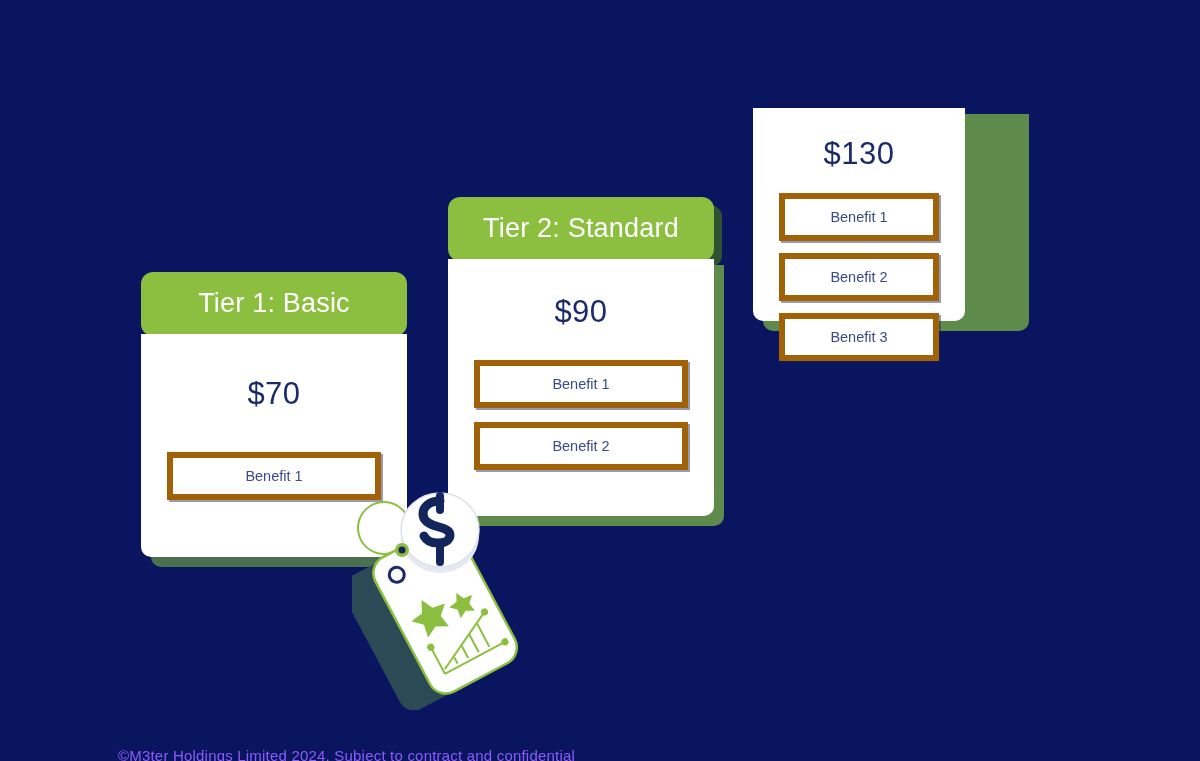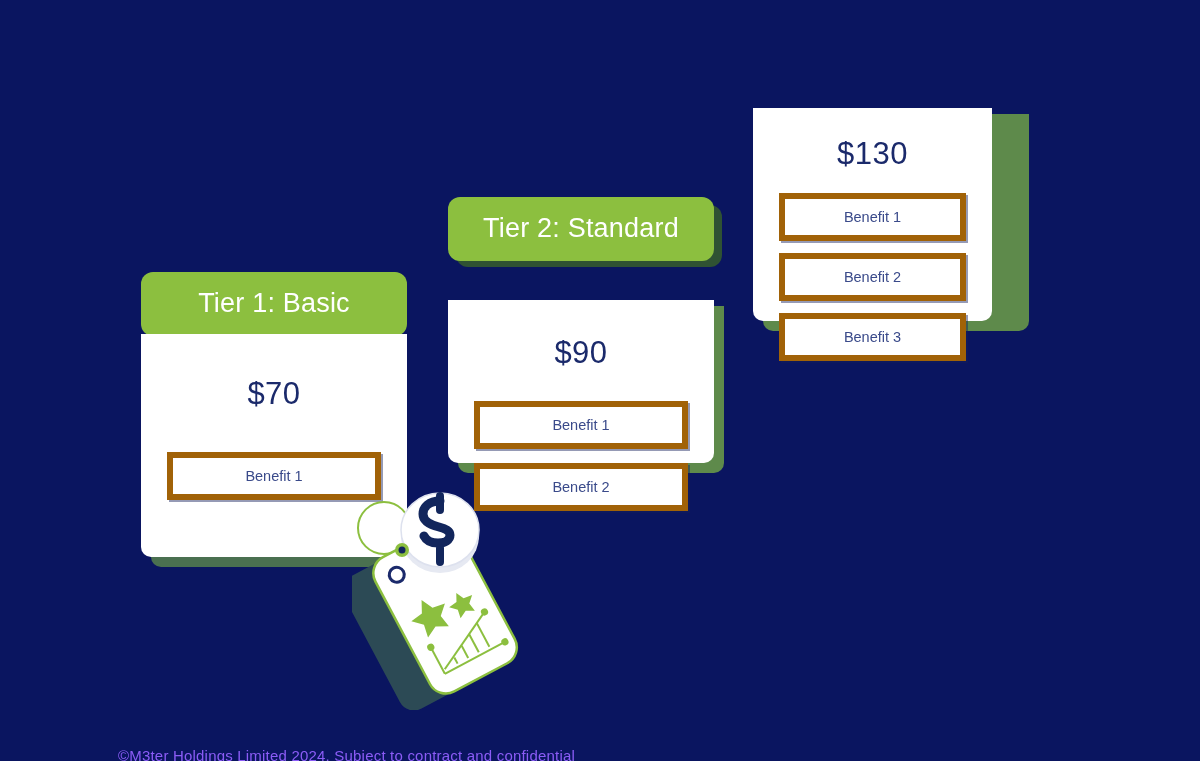--- a/index.html
+++ b/index.html
@@ -106,26 +106,26 @@
   }
 
   
   #card-tier-1 { left: 141px; top: 272px; width: 230px; border-radius: 17px; }
   #card-tier-1 .tier-header { width: 266px; }
   #card-tier-1 .tier-body { width: 266px; height: 223px; padding-top: 44px; }
   #card-tier-1 .benefit-list { margin-top: 43px; }
 
   #card-tier-2 { left: 448px; top: 197px; width: 266px; }
   #card-tier-2 .tier-header { width: 266px; }
-  #card-tier-2 .tier-body { width: 266px; height: 163px; padding-top: 37px; margin-top: 41px; }
+  #card-tier-2 .tier-body { width: 266px; height: 257px; padding-top: 37px; }
   #card-tier-2 .benefit-list { margin-top: 33px; gap: 14px; }
 
   #card-tier-3 { left: 753px; top: 110px; width: 266px; }
   #card-tier-3 .tier-header { width: 266px; }
-  #card-tier-3 .tier-body { width: 239px; height: 213px; padding-top: 30px; }
+  #card-tier-3 .tier-body { width: 212px; height: 213px; padding-top: 30px; }
   #card-tier-3 .benefit-list { margin-top: 24px; gap: 12px; }
 
   
   .illustration {
     position: absolute;
     left: 352px;
     top: 470px;
     width: 180px;
     height: 240px;
     pointer-events: none;

